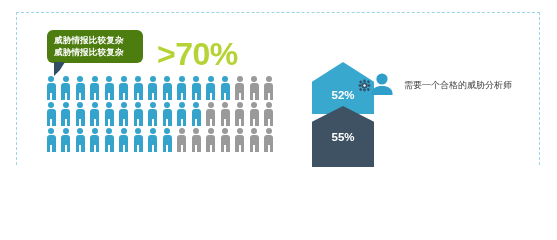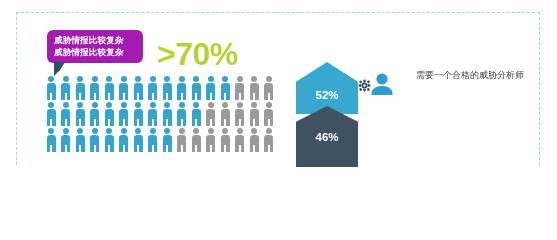--- a/index.html
+++ b/index.html
@@ -38,21 +38,21 @@
     top: 22px;
     width: 255px;
     height: 145px;
   }
   .callout {
     position: absolute;
     left: 17px;
     top: 8px;
     width: 96px;
     height: 33px;
-    background: #a21caf;
+    background: #4d7c0f;
     border-radius: 6px;
     color: #ffffff;
     box-sizing: border-box;
     padding: 4px 0 0 7px;
   }
   .callout-line {
     display: block;
     font-size: 8.5px;
     line-height: 12px;
     font-weight: bold;
@@ -137,21 +137,21 @@
   }
   .arrow-wrap {
     position: absolute;
     left: 8px;
     top: 62px;
     width: 62px;
     height: 105px;
   }
   .arrow-seg {
     position: absolute;
-    left: 0;
+    left: 16px;
     width: 62px;
     color: #ffffff;
     font-size: 11.5px;
     font-weight: bold;
     text-align: center;
     box-sizing: border-box;
   }
   .arrow-top {
     top: 0;
     height: 52px;
@@ -164,22 +164,21 @@
     height: 61px;
     background: #3e5263;
     clip-path: polygon(50% 0%, 100% 26%, 100% 100%, 0% 100%, 0% 26%);
     padding-top: 25px;
   }
   .stat-row {
     position: absolute;
     left: 70px;
     width: 195px;
     display: flex;
-    align-items: flex-start;
-    gap: 12px;
+    align-items: center;
   }
   .stat-row-1 { top: 68px; height: 34px; }
   .stat-row-2 { top: 112px; height: 42px; }
   .stat-icon {
     width: 42px;
     height: 34px;
     flex: 0 0 auto;
     position: relative;
   }
   .stat-text {
@@ -502,21 +501,21 @@
             <span class="leg-r"></span>
           </div>
         </div>
       </div>
   </div>
 
   <div class="right-panel">
 
     <div class="arrow-wrap">
       <div class="arrow-seg arrow-top">52%</div>
-      <div class="arrow-seg arrow-bottom">46%</div>
+      <div class="arrow-seg arrow-bottom">55%</div>
     </div>
 
     <div class="stat-row stat-row-1">
       <div class="stat-icon">
         <svg width="42" height="34" viewBox="0 0 42 34" aria-hidden="true">
           <g fill="#2f9ec9">
             <circle cx="24" cy="11" r="5.6"></circle>
             <path d="M13.5 25.5c0-5 4.7-7.6 10.5-7.6s10.5 2.6 10.5 7.6v1.6h-21z"></path>
           </g>
           <g fill="#35506a">

